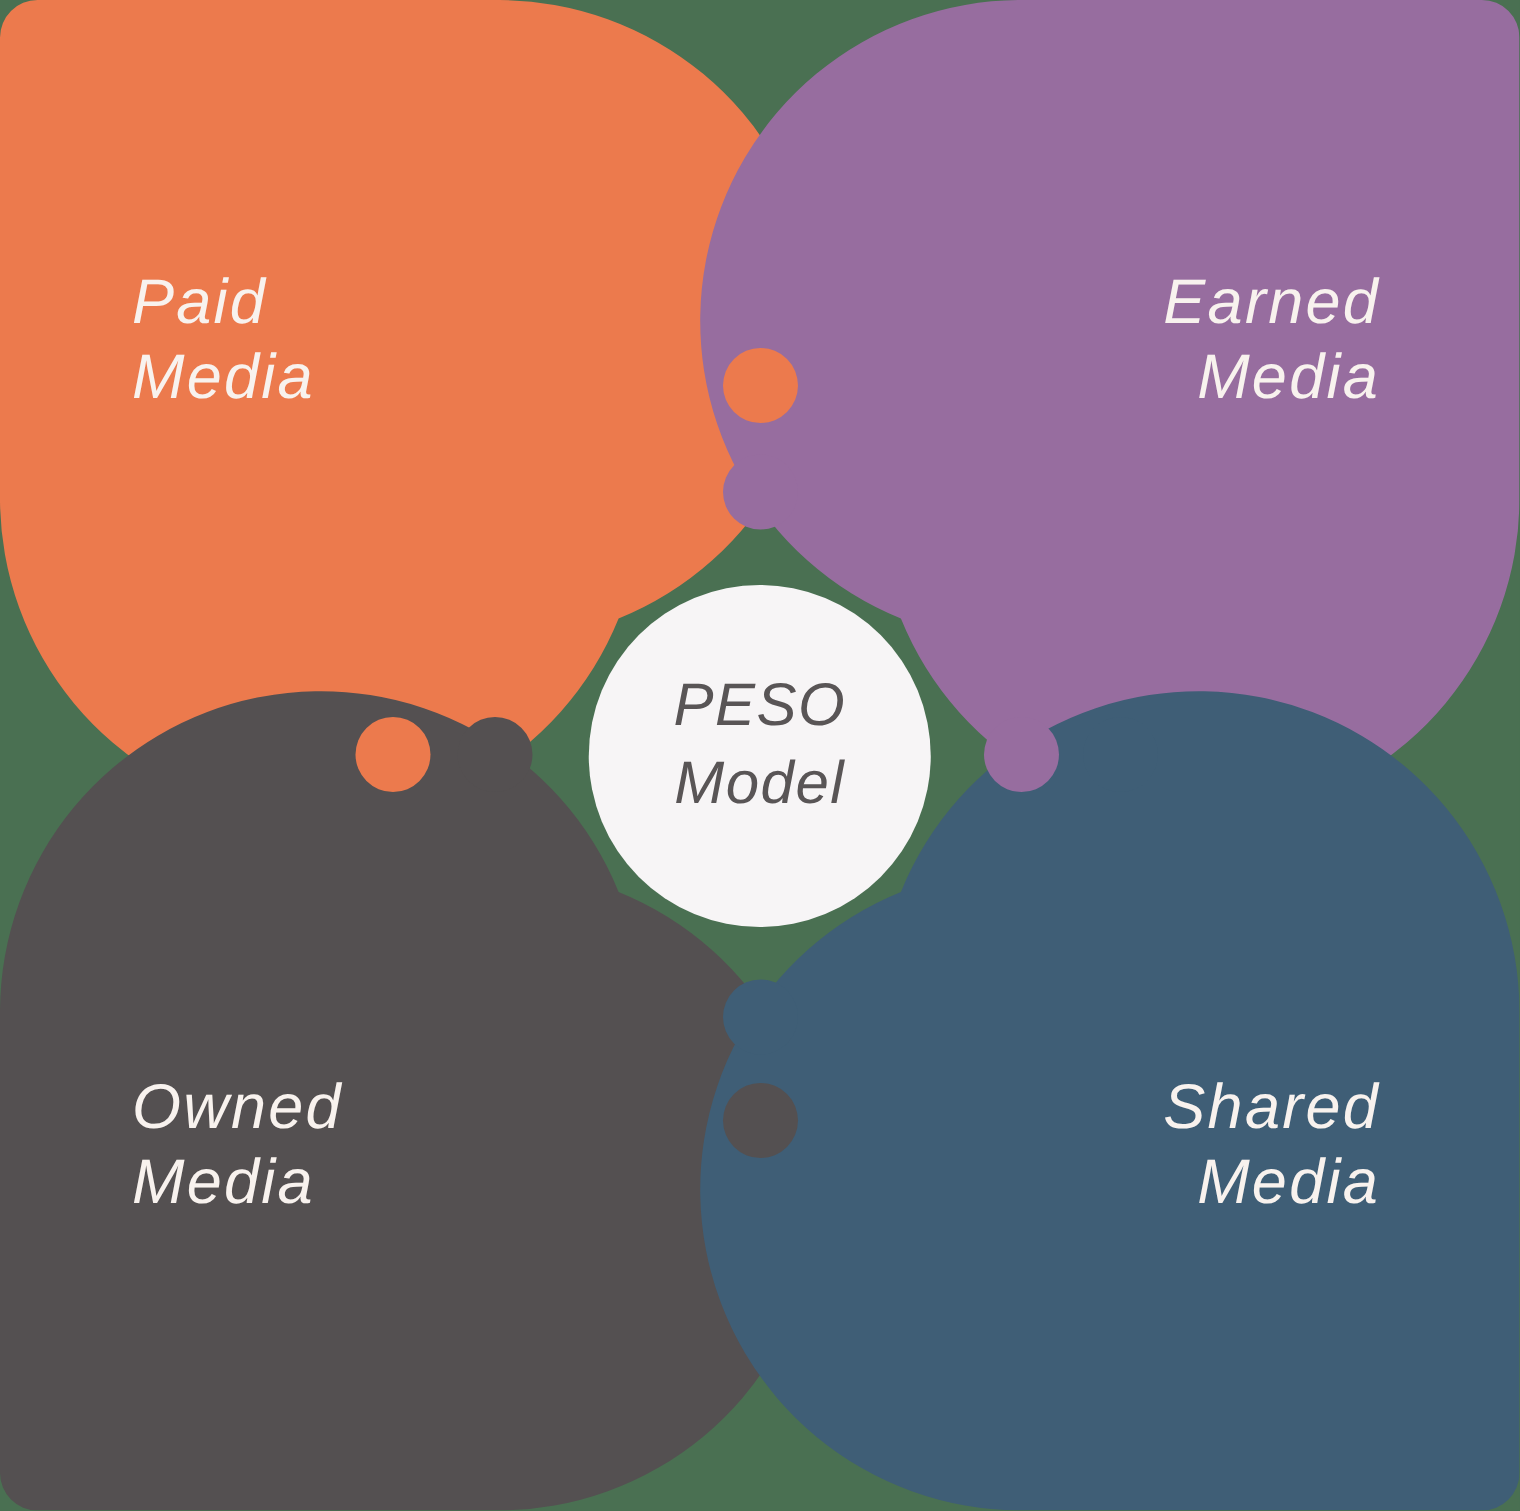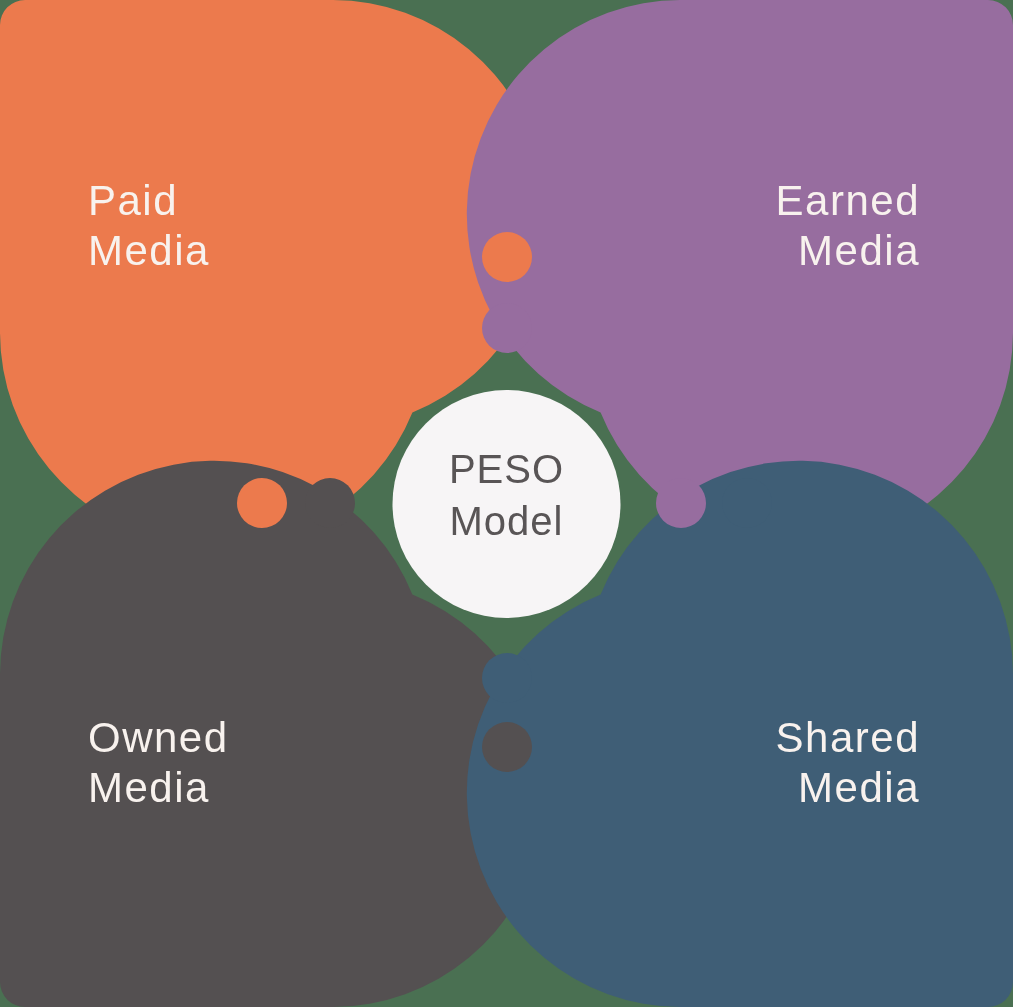--- a/index.html
+++ b/index.html
@@ -5,20 +5,21 @@
   html, body {
     margin: 0;
     padding: 0;
     background: #4A7052;
   }
   .stage {
     position: relative;
     width: 1013px;
     height: 1007px;
     overflow: hidden;
+    font-style: italic;
   }
   svg { display: block; }
   .petal-label {
     font-family: "Liberation Sans", sans-serif;
     font-size: 42px;
     letter-spacing: 1.5px;
     font-weight: 400;
   }
   .center-label {
     font-family: "Liberation Sans", sans-serif;

